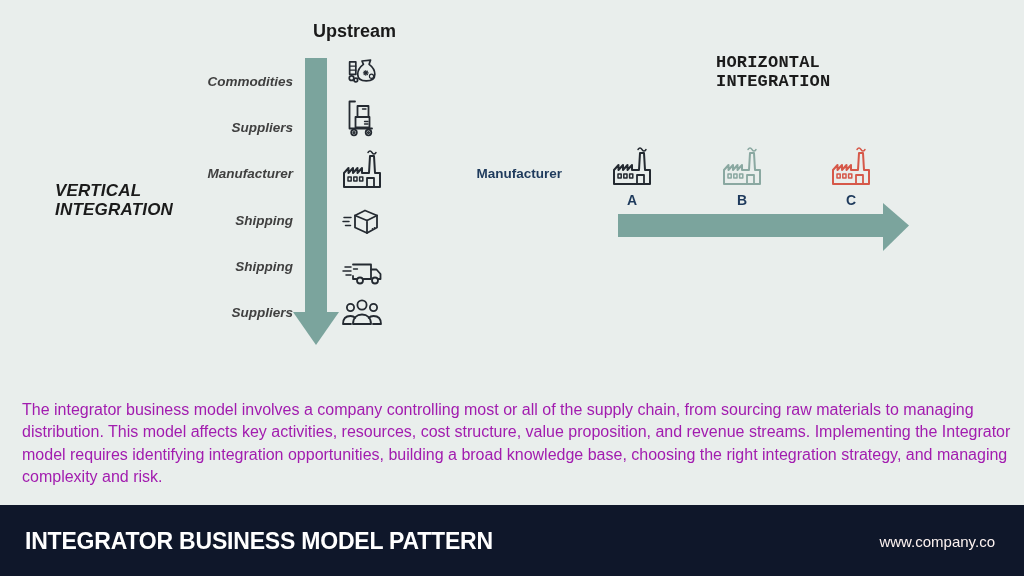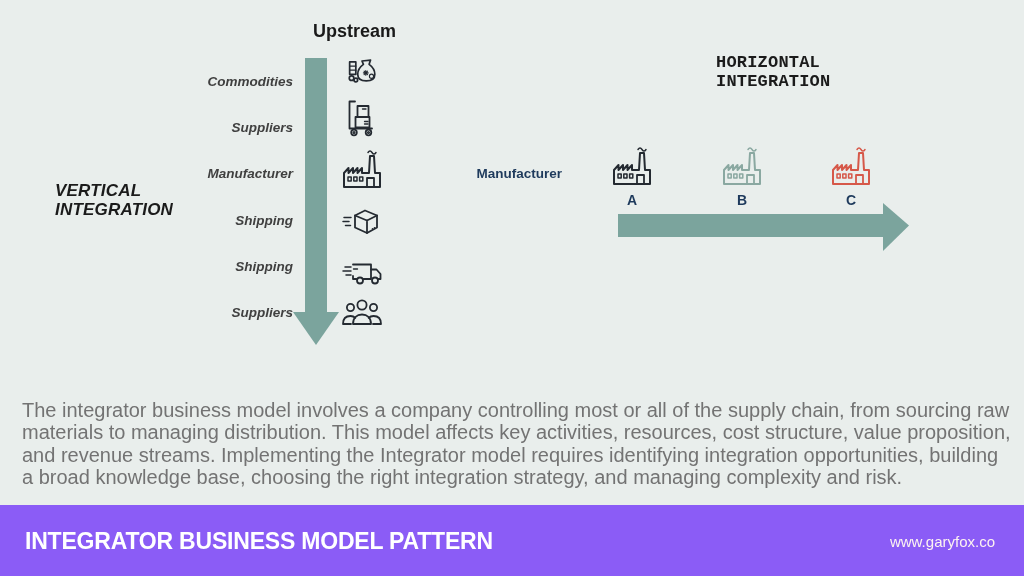--- a/index.html
+++ b/index.html
@@ -29,21 +29,21 @@
   
   .row-label { position:absolute; right:462px; top:173px; width:150px; text-align:right;
                transform:translateY(-50%); font-size:13.5px; font-weight:600; color:#1e3a5c; }
   .company { position:absolute; top:144px; width:84px; text-align:center; line-height:0; }
   .company .factory-wrap { display:inline-block; line-height:0; }
   .company-label { margin-top:7px; font-size:14px; font-weight:700; color:#1e3a5c; line-height:14px; }
   .company-a { left:590px; } .company-b { left:700px; } .company-c { left:809px; }
 
   
   .description { position:absolute; left:22px; top:399px; width:992px;
-                 font-size:20px; line-height:22.3px; color:#737373; }
+                 font-size:16px; line-height:22.3px; color:#a21caf; }
 
   
   .footer { position:absolute; left:0; top:505px; width:1024px; height:71px;
             background:#cb5448; }
   .footer-title { position:absolute; left:25px; top:50%; transform:translateY(-50%);
                   font-size:23px; font-weight:700; letter-spacing:-.2px; color:#ffffff; }
   .footer-site { position:absolute; right:29px; top:50%; transform:translateY(-50%);
                  font-size:15px; font-weight:400; color:#fdf3f1; }
 
   svg.icon { stroke:currentColor; fill:none; stroke-width:1.8; stroke-linecap:round; stroke-linejoin:round; }
@@ -182,18 +182,18 @@
 
   <div class="h-arrow arrow-green" style="color: rgb(123, 164, 157);">
     <svg width="292" height="50" viewBox="0 0 292 50">
       <rect x="0" y="12" width="266" height="23" fill="currentColor"></rect>
       <polygon points="265,1 291,23.5 265,49" fill="currentColor"></polygon>
     </svg>
   </div>
 
   <div class="description">The integrator business model involves a company controlling most or all of the supply chain, from sourcing raw materials to managing distribution. This model affects key activities, resources, cost structure, value proposition, and revenue streams. Implementing the Integrator model requires identifying integration opportunities, building a broad knowledge base, choosing the right integration strategy, and managing complexity and risk.</div>
 
-  <div class="footer" style="background: #8b5cf6; padding-left: 36px;">
+  <div class="footer" style="background: #0f172a; padding-left: 36px;">
     <div class="footer-title">INTEGRATOR BUSINESS MODEL PATTERN</div>
-    <div class="footer-site">www.garyfox.co</div>
+    <div class="footer-site">www.company.co</div>
   </div>
 
 </div>
 
 </body></html>

